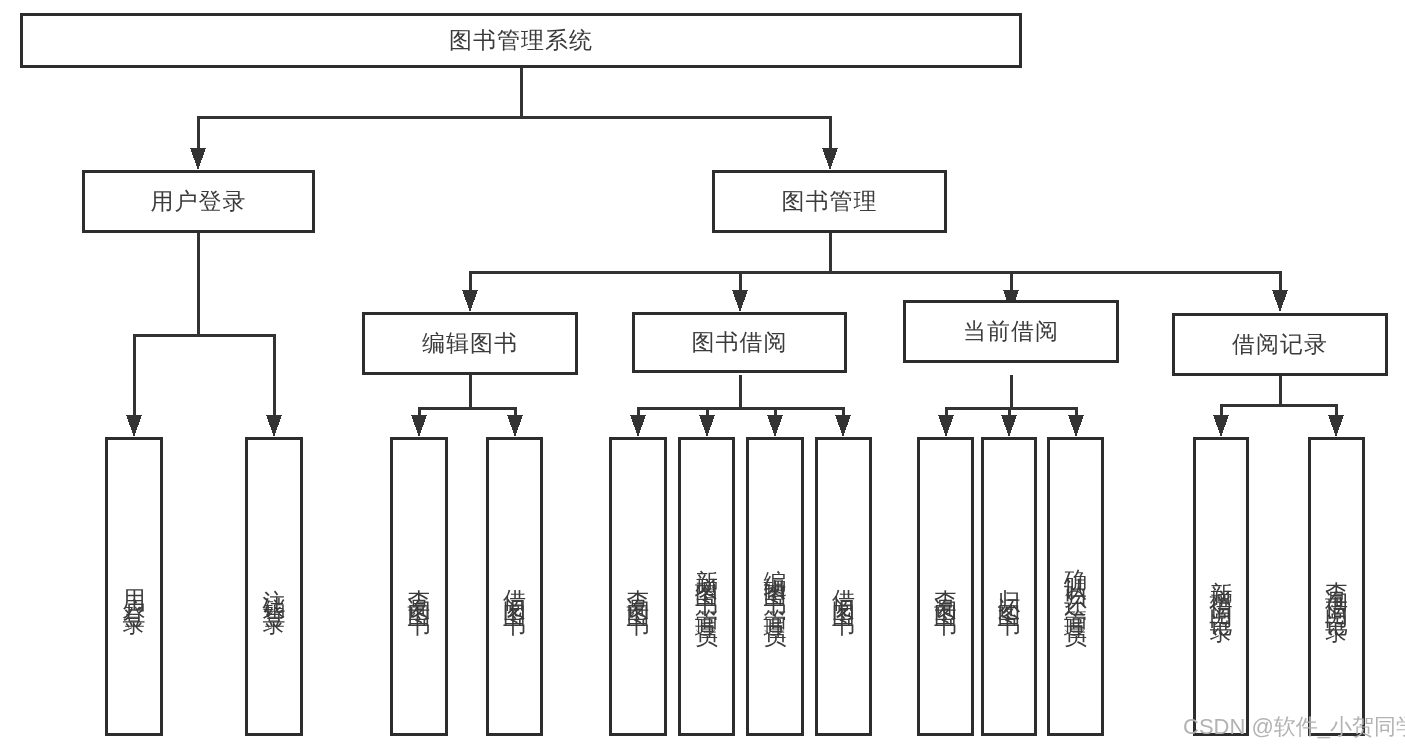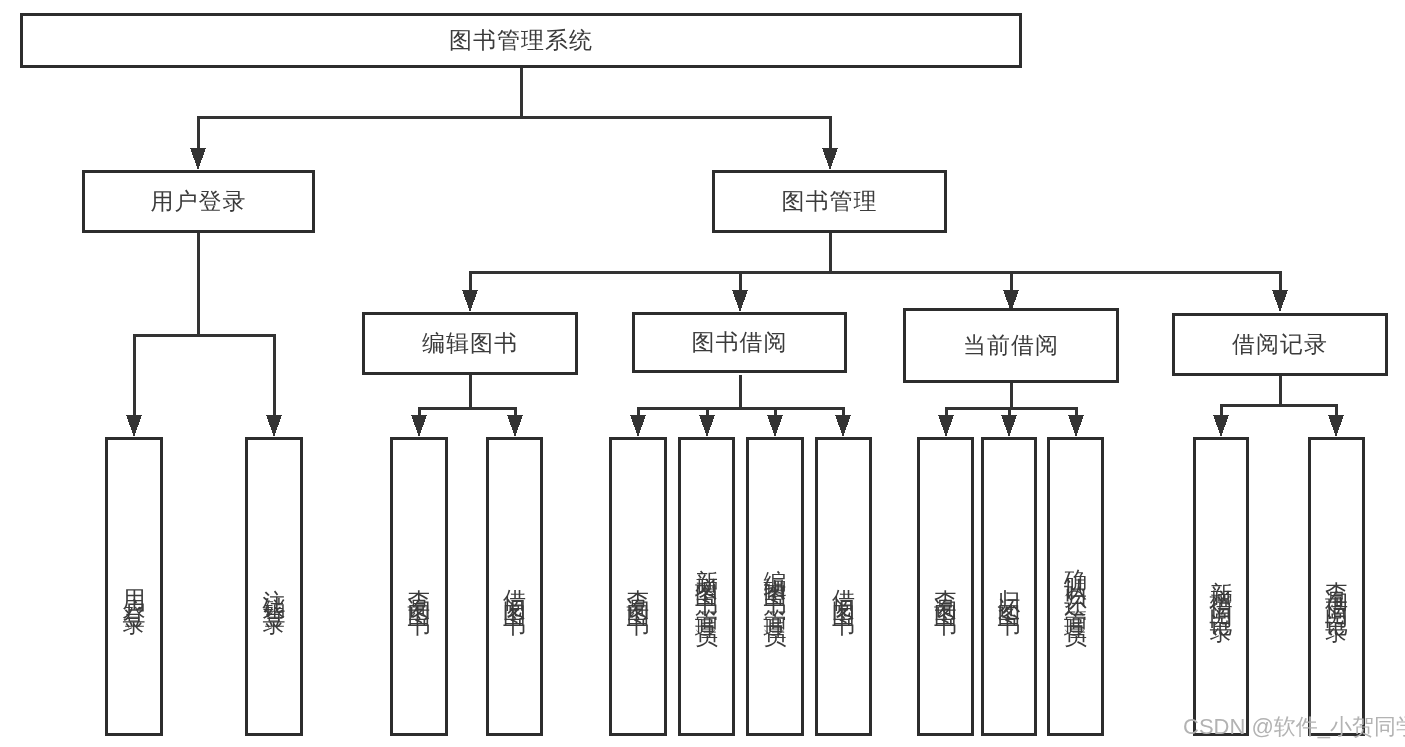--- a/index.html
+++ b/index.html
@@ -118,21 +118,21 @@
   <div class="node h" style="left:712px;top:170px;width:235px;height:63px">
     <span class="lbl">图书管理</span>
   </div>
 
   <div class="node h" style="left:362px;top:312px;width:216px;height:63px">
     <span class="lbl">编辑图书</span>
   </div>
   <div class="node h" style="left:632px;top:312px;width:215px;height:61px">
     <span class="lbl">图书借阅</span>
   </div>
-  <div class="node h" style="left:903px;top:308px;width:216px;height:75px">
+  <div class="node h" style="left:903px;top:300px;width:216px;height:63px">
     <span class="lbl">当前借阅</span>
   </div>
   <div class="node h" style="left:1172px;top:313px;width:216px;height:63px">
     <span class="lbl">借阅记录</span>
   </div>
 
   <div class="node v" style="left:105px;top:437px;width:58px;height:299px">
     <span class="lbl">用户登录</span>
   </div>
   <div class="node v" style="left:245px;top:437px;width:58px;height:299px">

